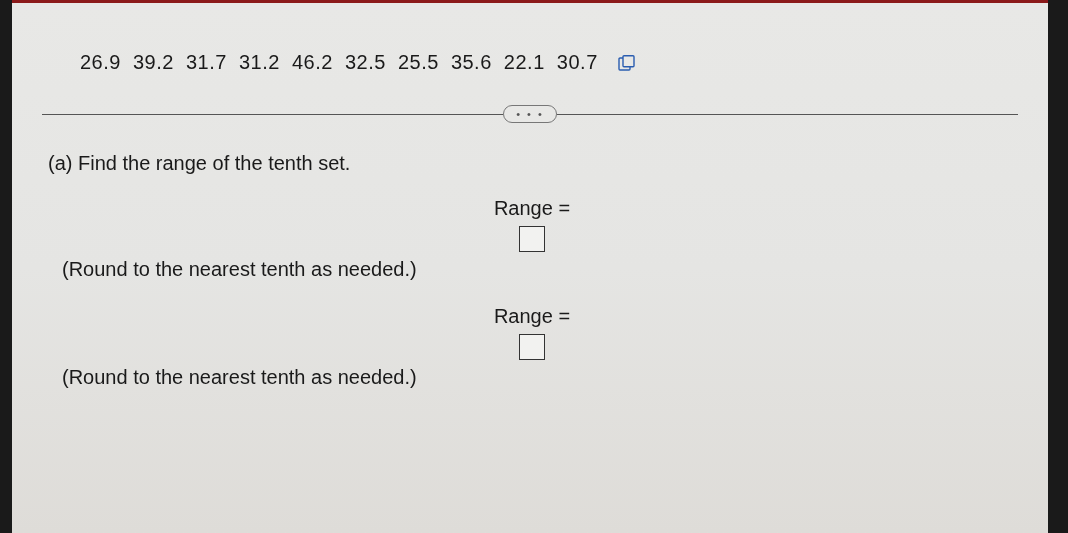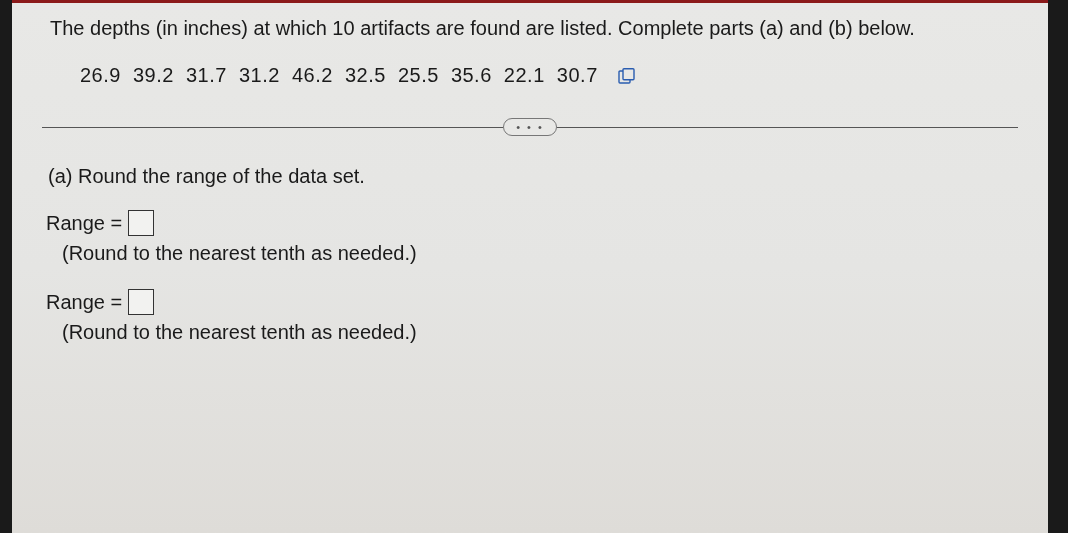--- a/index.html
+++ b/index.html
@@ -34,20 +34,21 @@
     }
     .data-values {
       font-size: 20px;
       color: #1a1a1a;
       padding-left: 38px;
       letter-spacing: 0.5px;
       word-spacing: 6px;
       display: flex;
       align-items: center;
       gap: 14px;
+      margin-top: 36px;
     }
     .data-nums {
       word-spacing: 6px;
     }
     .copy-icon {
       display: inline-flex;
       width: 18px;
       height: 16px;
       position: relative;
       margin-left: 6px;
@@ -87,20 +88,21 @@
       padding-left: 6px;
     }
     .answer-line {
       font-size: 20px;
       color: #1a1a1a;
       padding-left: 4px;
       margin-bottom: 6px;
       display: flex;
       align-items: center;
       gap: 6px;
+      flex-direction: column;
     }
     .answer-box {
       display: inline-block;
       width: 26px;
       height: 26px;
       border: 1px solid #333;
       background: #f2f2f0;
       vertical-align: middle;
     }
     .hint {
@@ -115,39 +117,38 @@
       color: #1a1a1a;
       margin-bottom: 24px;
       padding-left: 2px;
     }
   </style>
 </head>
 <body>
 
 <div class="page">
 
-  <div class="question-prompt">The depths (in inches) at which 10 artifacts are found are listed. Complete parts (a) and (b) below.</div>
 
   <div class="data-values">
     <span class="data-nums">26.9  39.2  31.7  31.2  46.2  32.5  25.5  35.6  22.1  30.7</span>
     <span class="copy-icon">
       <svg viewBox="0 0 18 16">
         <rect x="1" y="3" width="11" height="12" rx="1" fill="none" stroke="#2a5db0" stroke-width="1.4"></rect>
         <rect x="5" y="0.8" width="11" height="11" rx="1" fill="#e8e8e6" stroke="#2a5db0" stroke-width="1.4"></rect>
       </svg>
     </span>
   </div>
 
   <div class="divider-wrap">
     <div class="divider-line"></div>
     <div class="divider-pill">• • •</div>
     <div class="divider-line"></div>
   </div>
 
-  <div class="part">(a) Round the range of the data set.</div>
+  <div class="part">(a) Find the range of the tenth set.</div>
 
   <div class="answer-line">
     <span>Range =</span>
     <span class="answer-box"></span>
   </div>
   <div class="hint">(Round to the nearest tenth as needed.)</div>
 
 
   <div class="answer-line">
     <span>Range =</span>

